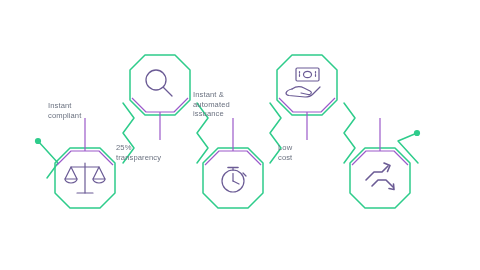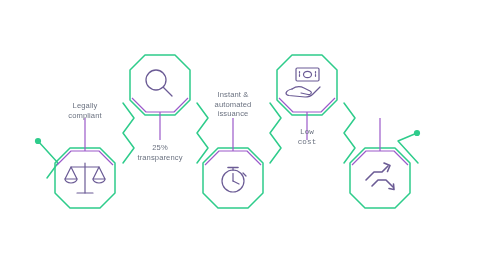--- a/index.html
+++ b/index.html
@@ -7,21 +7,21 @@
     width:480px;height:270px;
     background:#ffffff;
     font-family:"Liberation Sans", sans-serif;
     overflow:hidden;
     position:relative;
   }
   #stage{position:absolute;left:0;top:0;width:480px;height:270px;}
   svg.layer{position:absolute;left:0;top:0;width:480px;height:270px;}
   .lbl{
     position:absolute;
-    text-align:center;
+    text-align:left;
     color:#6b7280;
     font-size:7.6px;
     line-height:9.6px;
     letter-spacing:.1px;
     white-space:pre-line;
     pointer-events:none;
   }
 </style>
 </head>
 <body>
@@ -106,27 +106,27 @@
       <g fill="none" stroke="#6b5b95" stroke-width="1.6" stroke-linecap="round" stroke-linejoin="round">
         <path d="M366,180 L374,172 L382,172 L388,166"></path>
         <path d="M384,163 L390,165.5 L387.5,171.5"></path>
         <path d="M372,186 L378,180 L386,180 L393,187"></path>
         <path d="M389,188.5 L394,189.5 L393.5,184"></path>
       </g>
     </g>
 
   </svg>
 
-  <div class="lbl" style="left:48px;top:101px;width:74px;">Legally
+  <div class="lbl" style="left:48px;top:101px;width:74px;">Instant
 compliant</div>
 
   <div class="lbl" style="left:116px;top:143px;width:88px;">25%
 transparency</div>
 
   <div class="lbl" style="left:193px;top:90px;width:80px;">Instant &amp;
 automated
 issuance</div>
 
-  <div class="lbl" style="left:278px;top:128px;width:58px;font-family:Liberation Mono, monospace;">Low
+  <div class="lbl" style="left:278px;top:143px;width:58px;">Low
 cost</div>
 
 
 </div>
 
 </body></html>

